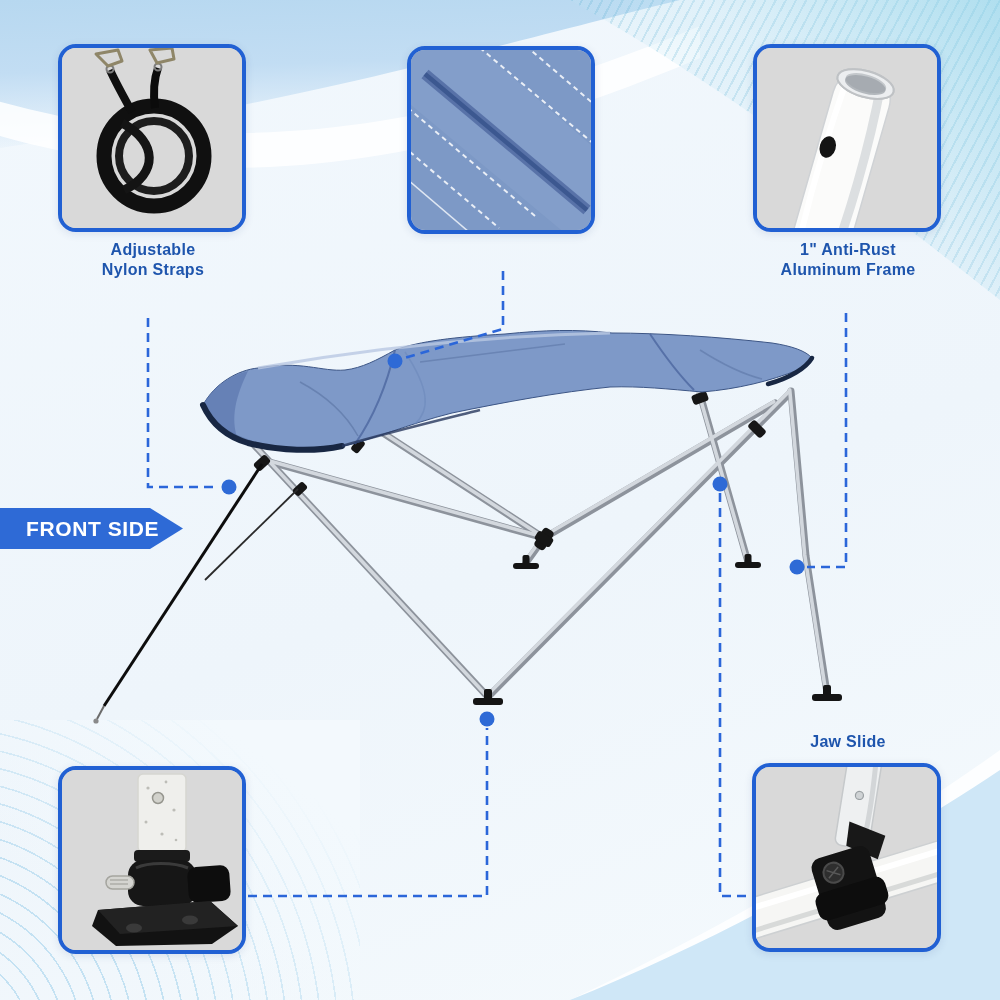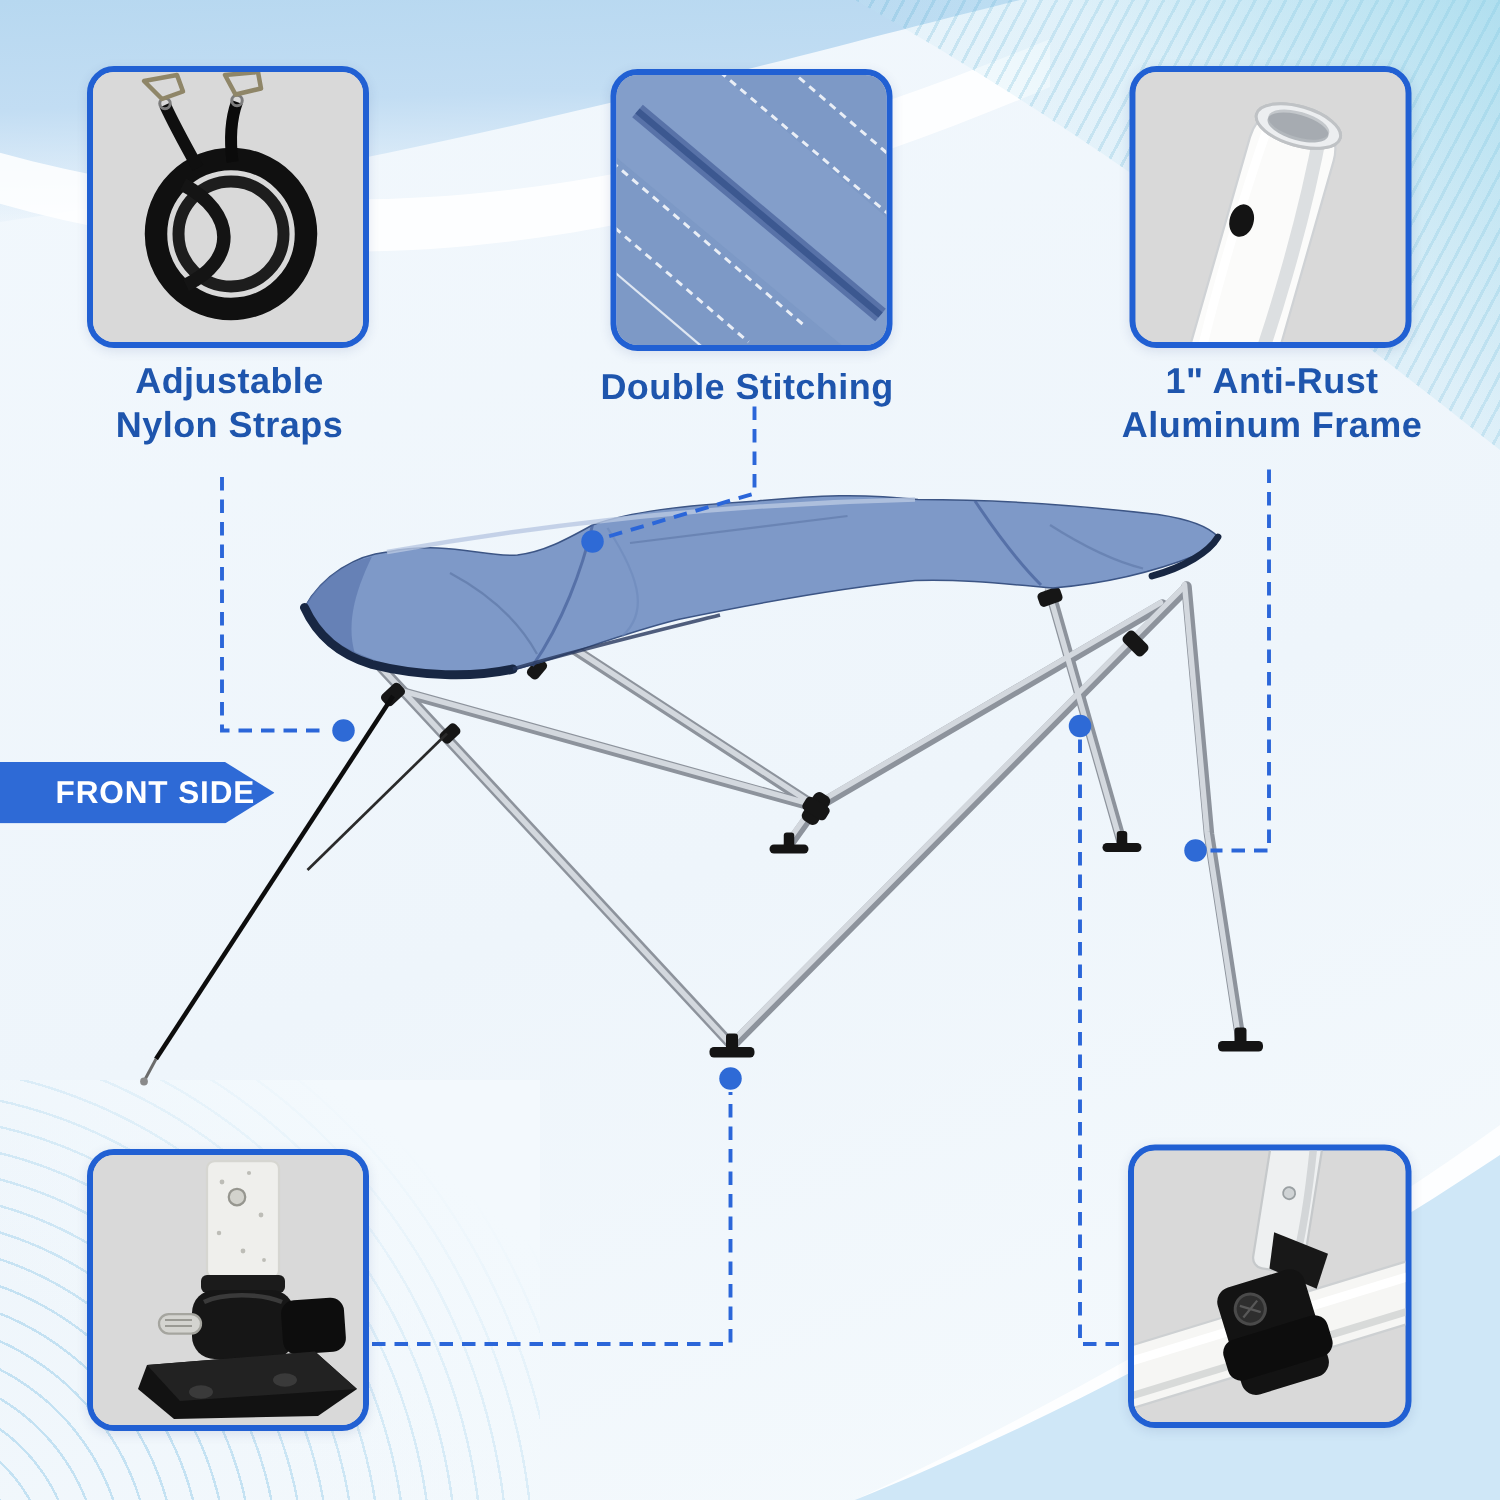--- a/index.html
+++ b/index.html
@@ -48,29 +48,29 @@
   }
   
   #scene{position:absolute;inset:0;z-index:2;}
   
   .cbox{
     position:absolute;border:4px solid #2160d3;border-radius:18px;background:#d9d9d9;
     overflow:hidden;z-index:3;box-shadow:0 2px 8px rgba(30,60,120,0.12);
   }
   .cbox svg{display:block;width:100%;height:100%;}
   .heading{
-    position:absolute;z-index:3;color:#1e55ad;font-size:24px;font-weight:700;
+    position:absolute;z-index:3;color:#1e55ad;font-size:16px;font-weight:700;
     text-align:center;line-height:1.22;white-space:pre-line;letter-spacing:0.3px;
   }
   
   .badge{
     position:absolute;left:0;top:508px;width:183px;height:41px;z-index:4;
     background:#2e6ad6;color:#ffffff;
     clip-path:polygon(0 0,150px 0,100% 50%,150px 100%,0 100%);
-    display:flex;align-items:center;padding-left:37px;
+    display:flex;align-items:center;padding-left:26px;
     font-size:21px;font-weight:800;letter-spacing:0.6px;
   }
 </style>
 </head>
 <body>
 
 <div id="stage">
 
   <div class="tl-band"></div>
   <div class="tl-wave"></div>
@@ -200,21 +200,20 @@
       <path d="M14,24 L176,160" stroke="#3c5890" stroke-width="4.5" fill="none"></path>
       <g stroke="#e9eef6" stroke-width="2" stroke-dasharray="5 4" fill="none">
         <path d="M62,-8 L190,100"></path>
         <path d="M108,-10 L192,62"></path>
         <path d="M-10,52 L124,166"></path>
         <path d="M-8,96 L88,178"></path>
       </g>
       <path d="M-10,124 L58,182" stroke="#dfe7f2" stroke-width="1.5" fill="none"></path>
     </svg>
   </div>
-  <div class="heading" style="left:345px;top:244px;width:306px">Double Stitching</div>
 
   <div class="cbox" style="left:753px;top:44px;width:188px;height:188px">
     <svg viewBox="0 0 180 180">
       <rect width="180" height="180" fill="#d9d9d9"></rect>
       <g transform="rotate(16 90 90)">
         <rect x="64" y="20" width="58" height="220" rx="29" fill="#fbfbfa" stroke="#cfd2d5" stroke-width="1.5"></rect>
         <path d="M108,30 C114,90 114,170 108,230" stroke="#dcdfe1" stroke-width="9" fill="none"></path>
         <path d="M74,32 C70,95 70,170 74,228" stroke="#ffffff" stroke-width="6" fill="none"></path>
         <ellipse cx="93" cy="33" rx="29" ry="13" fill="#ecee f0" stroke="#bfc2c5" stroke-width="2"></ellipse>
         <ellipse cx="93" cy="33" rx="29" ry="13" fill="#eceef0" stroke="#bfc2c5" stroke-width="2"></ellipse>
@@ -250,20 +249,21 @@
       <rect x="126" y="96" width="42" height="36" rx="9" fill="#0d0d0d" transform="rotate(-4 147 114)"></rect>
       <rect x="44" y="106" width="28" height="13" rx="6.5" fill="#d4d4d0" stroke="#a5a59f" stroke-width="1.5"></rect>
       <path d="M48,110 h18 M48,114 h18" stroke="#9a9a94" stroke-width="1.2"></path>
       <path d="M36,140 L148,131 L176,156 L150,174 L54,176 L30,156 Z" fill="#121212"></path>
       <path d="M36,140 L148,131 L176,156 L58,164 Z" fill="#222222"></path>
       <ellipse cx="72" cy="158" rx="8" ry="4.5" fill="#3a3a3a"></ellipse>
       <ellipse cx="128" cy="150" rx="8" ry="4.5" fill="#3a3a3a"></ellipse>
     </svg>
   </div>
 
+  <div class="heading" style="left:695px;top:732px;width:306px">Jaw Slide</div>
   <div class="cbox" style="left:752px;top:763px;width:189px;height:189px">
     <svg viewBox="0 0 180 180">
       <rect width="180" height="180" fill="#d9d9d9"></rect>
       <g transform="rotate(9 100 40)">
         <rect x="84" y="-14" width="34" height="94" rx="7" fill="#eef0f1" stroke="#c6c9cb" stroke-width="1.5"></rect>
         <path d="M112,-8 C114,25 114,55 112,76" stroke="#d3d6d8" stroke-width="5" fill="none"></path>
         <circle cx="101" cy="28" r="4" fill="#cfd3d5" stroke="#9aa0a3" stroke-width="1.2"></circle>
       </g>
       <g transform="rotate(-17 90 120)">
         <rect x="-30" y="102" width="250" height="40" rx="20" fill="#f6f6f4" stroke="#cdd0d2" stroke-width="1.5"></rect>

